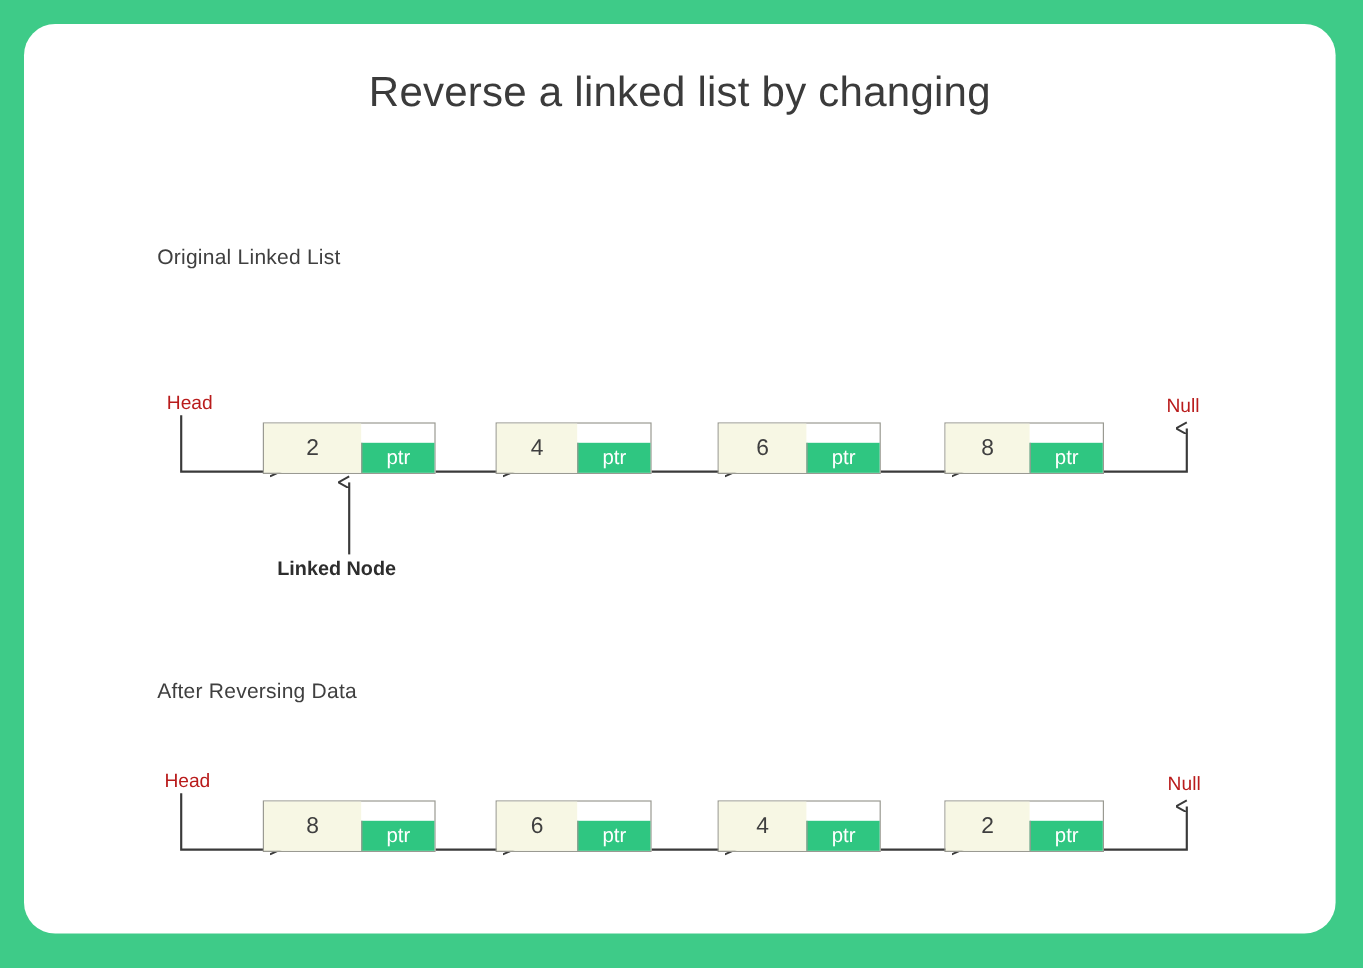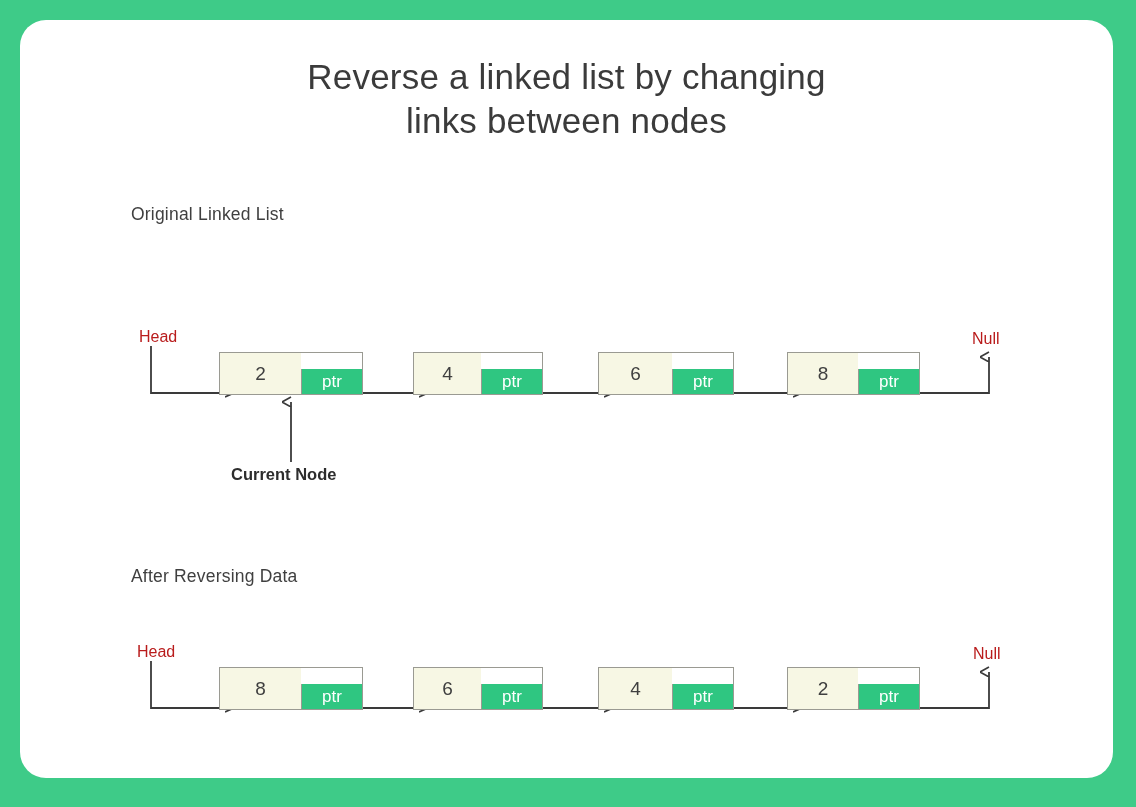--- a/index.html
+++ b/index.html
@@ -105,21 +105,20 @@
     overflow: visible;
   }
 </style>
 </head>
 <body>
 
 <div id="card">
 
   <div id="title">
     <div>Reverse a linked list by changing</div>
-    <div>links between nodes</div>
   </div>
 
   <div class="section-label" id="section-label-1">Original Linked List</div>
 
   <div class="section-label" id="section-label-2">After Reversing Data</div>
 
   <div class="diagram" id="diagram-original">
 
     <svg class="connectors">
       <defs>
@@ -141,21 +140,21 @@
 
       <path d="M900,93 L969,93 L969,57" fill="none" stroke="#3a3a3a" stroke-width="1.8" marker-end="url(#ah-up-1)"></path>
 
       <path d="M271,162 L271,102" fill="none" stroke="#3a3a3a" stroke-width="1.8" marker-end="url(#ah-up-1)"></path>
     </svg>
 
     <div class="edge-label" style="left:119px; top:28px;">Head</div>
 
     <div class="edge-label" style="left:952px; top:30px;">Null</div>
 
-    <div class="annot-label" style="left:211px; top:165px;">Current Node</div>
+    <div class="annot-label" style="left:211px; top:165px;">Linked Node</div>
 
     <div class="node" style="left:199px; width:144px;">
       <div class="data-cell" style="width:82px;">2</div>
       <div class="ptr-cell" style="width:62px;">ptr</div>
     </div>
 
     <div class="node" style="left:393px; width:130px;">
       <div class="data-cell" style="width:68px;">4</div>
       <div class="ptr-cell" style="width:62px;">ptr</div>
     </div>

